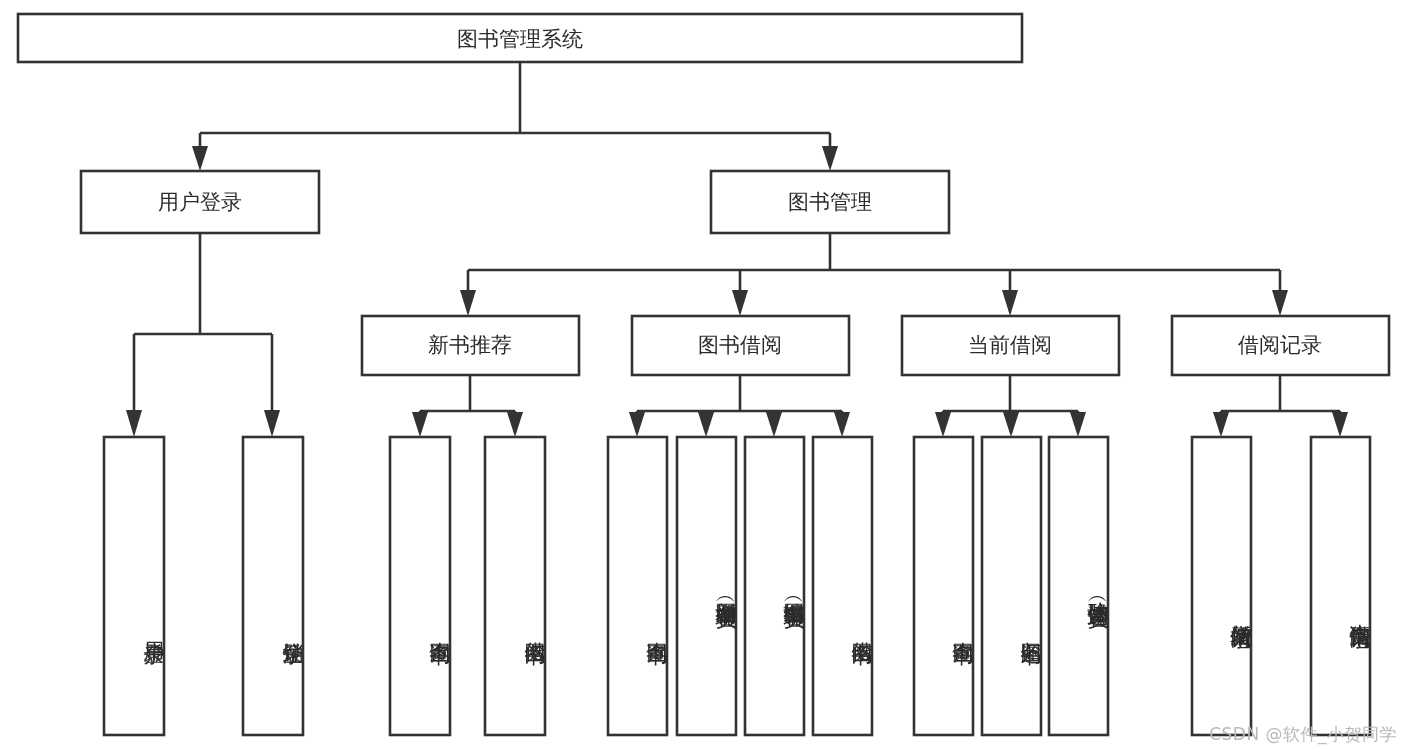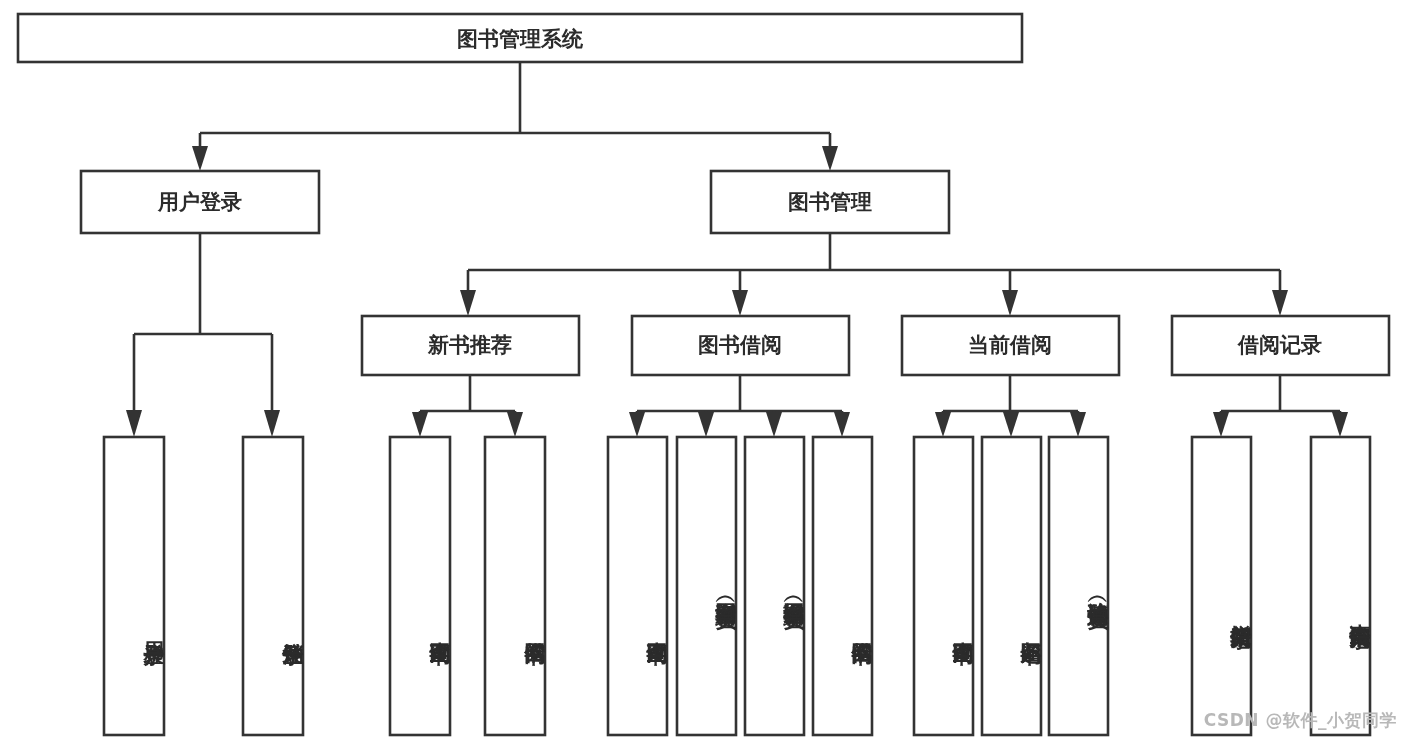--- a/index.html
+++ b/index.html
@@ -11,21 +11,20 @@
     width: 1405px;
     height: 747px;
     font-family: "DejaVu Sans", "Liberation Sans", sans-serif;
     overflow: hidden;
   }
   #diagram-root {
     position: relative;
     width: 1405px;
     height: 747px;
     background: #ffffff;
-    font-weight: bold;
   }
   svg#tree-svg {
     position: absolute;
     top: 0;
     left: 0;
     width: 1405px;
     height: 747px;
   }
   .node-box {
     fill: #ffffff;
@@ -60,21 +59,21 @@
     line-height: 1;
     white-space: nowrap;
     display: flex;
     align-items: flex-start;
     justify-content: center;
     pointer-events: none;
   }
   .watermark {
     position: absolute;
     right: 8px;
-    bottom: 15px;
+    bottom: 1px;
     font-family: "DejaVu Sans", "Liberation Sans", sans-serif;
     font-size: 17px;
     color: #b8b8b8;
     letter-spacing: 0.5px;
     white-space: nowrap;
   }
 </style>
 </head>
 <body>
 

